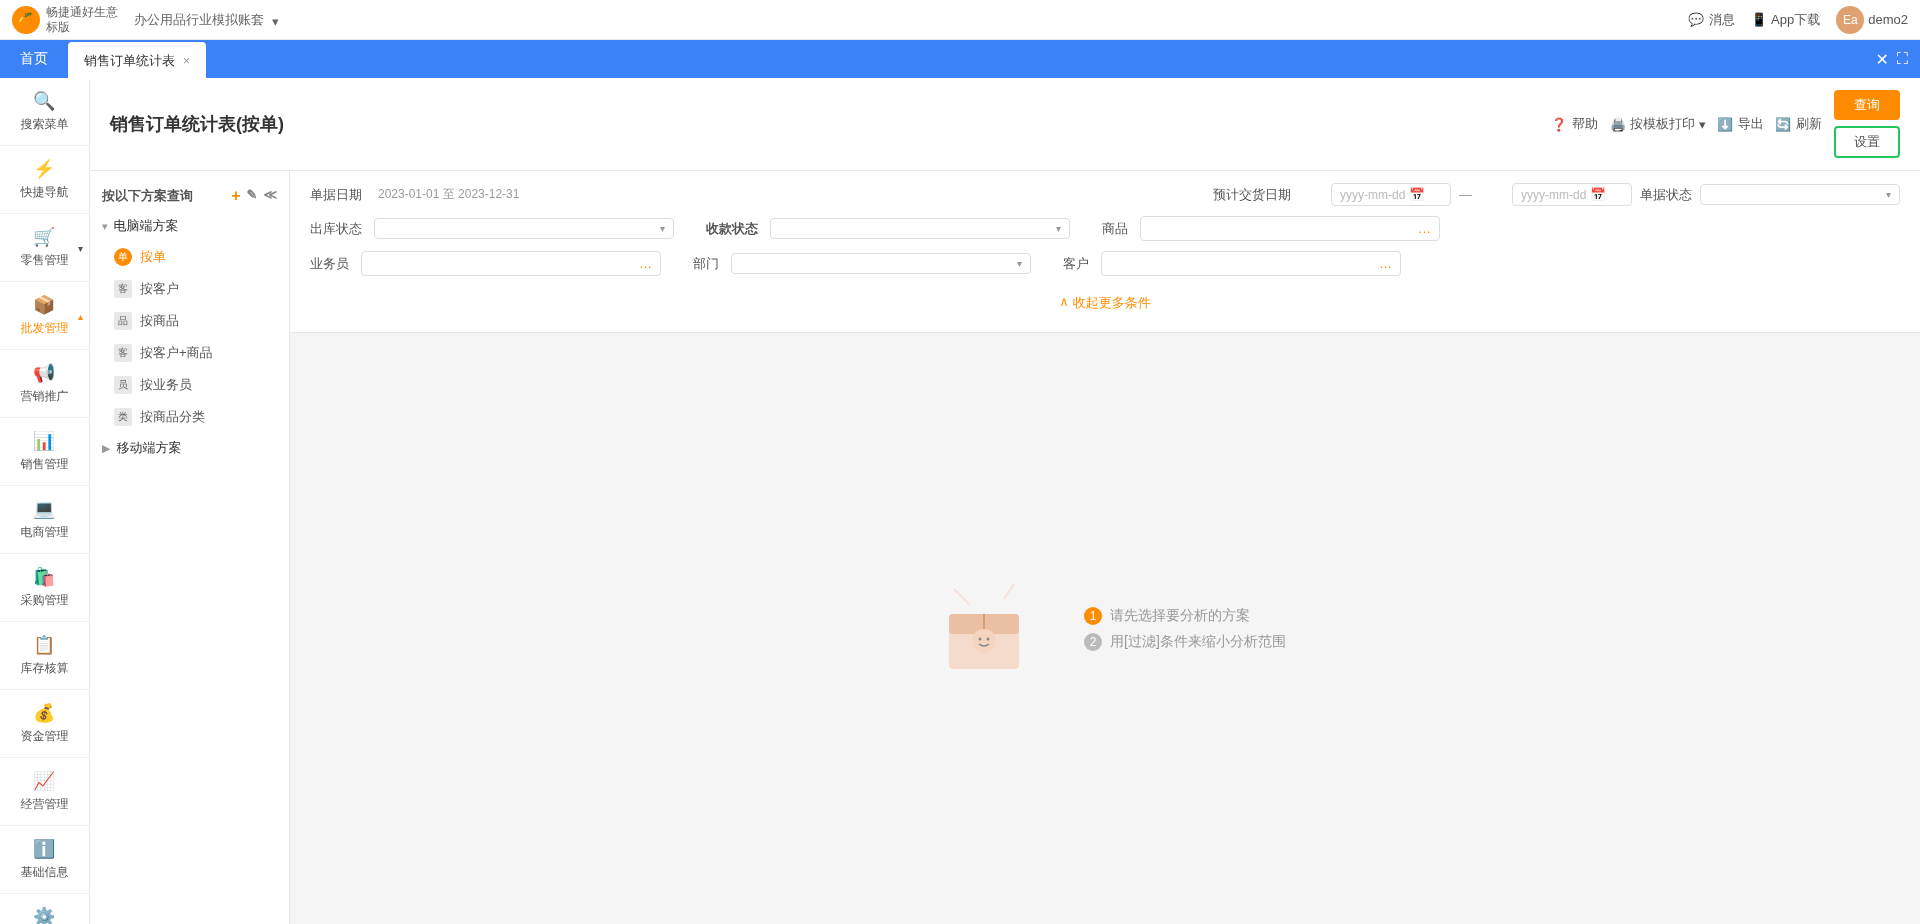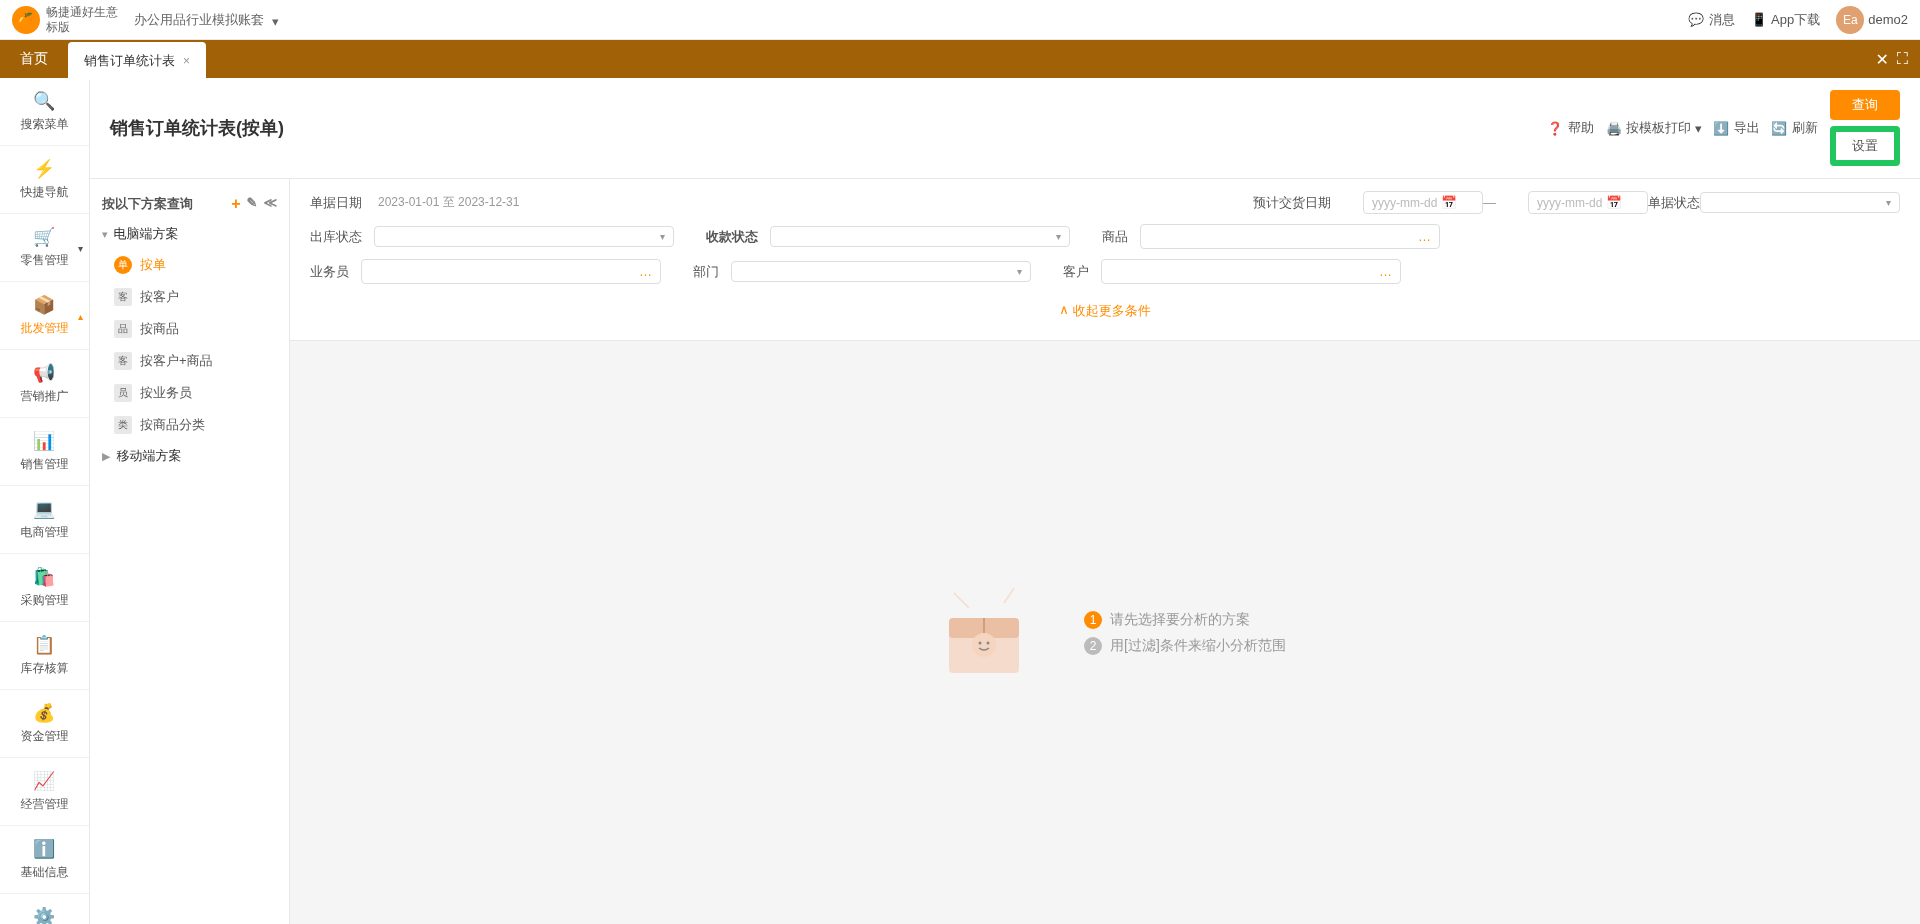--- a/index.html
+++ b/index.html
@@ -20,21 +20,21 @@
     .logo-area { display: flex; align-items: center; gap: 6px; }
     .logo-icon { width: 28px; height: 28px; background: #ff8c00; border-radius: 50%; display: flex; align-items: center; justify-content: center; color: white; font-size: 14px; font-weight: bold; }
     .logo-text { font-size: 12px; color: #666; line-height: 1.2; }
     .app-selector { display: flex; align-items: flex-end; gap: 8px; color: #666; font-size: 13px; cursor: pointer; padding: 4px 8px; border-radius: 4px; }
     .top-bar-right { display: flex; align-items: center; gap: 16px; color: #555; font-size: 13px; }
     .top-bar-right-item { display: flex; align-items: center; gap: 4px; cursor: pointer; }
     .avatar { width: 28px; height: 28px; border-radius: 50%; background: #e0a070; display: flex; align-items: center; justify-content: center; color: white; font-size: 12px; }
 
     
     .tab-bar {
-      background: #a16207;
+      background: #3b82f6;
       height: 38px;
       display: flex;
       align-items: center;
       padding: 0 0 0 0;
       flex-shrink: 0;
       position: relative;
     }
     .tab-home {
       padding: 0 20px;
       height: 100%;
@@ -99,21 +99,21 @@
       display: flex;
       align-items: center;
       justify-content: space-between;
       border-bottom: 1px solid #e8e8e8;
       flex-shrink: 0;
     }
     .page-title { font-size: 18px; font-weight: 600; color: #333; }
     .page-actions { display: flex; align-items: center; gap: 12px; color: #555; font-size: 13px; }
     .page-action-btn { display: flex; align-items: center; gap: 4px; cursor: pointer; color: #555; }
     .btn-primary { background: #ff8c00; color: white; border: none; padding: 6px 20px; border-radius: 4px; cursor: pointer; font-size: 13px; }
-    .btn-secondary { background: white; color: #555; border: 6px solid #22c55e; padding: 5px 16px; border-radius: 4px; cursor: pointer; font-size: 13px; }
+    .btn-secondary { background: white; color: #555; border: 2px solid #22c55e; padding: 5px 16px; border-radius: 4px; cursor: pointer; font-size: 13px; }
 
     
     .inner-layout { display: flex; flex: 1; overflow: hidden; }
 
     
     .left-panel {
       width: 200px;
       background: #fff;
       border-right: 1px solid #e8e8e8;
       padding: 10px 0;
@@ -405,21 +405,21 @@
         </div>
       </div>
 
       <div class="right-panel">
 
         <div class="filter-area">
 
           <div class="filter-row">
             <span class="filter-label">单据日期</span>
             <span class="date-range-text">2023-01-01 至 2023-12-31</span>
-            <div style="margin-left:auto;display:flex;align-items:center;">
+            <div style="margin-left:auto;display:flex;align-items:center;gap:8px;">
               <span class="filter-label">预计交货日期</span>
               <div class="filter-date-input">
                 <span style="color:#bbb;font-size:12px;">yyyy-mm-dd</span>
                 <span class="cal-icon">📅</span>
               </div>
               <span class="filter-separator">—</span>
               <div class="filter-date-input">
                 <span style="color:#bbb;font-size:12px;">yyyy-mm-dd</span>
                 <span class="cal-icon">📅</span>
               </div>

